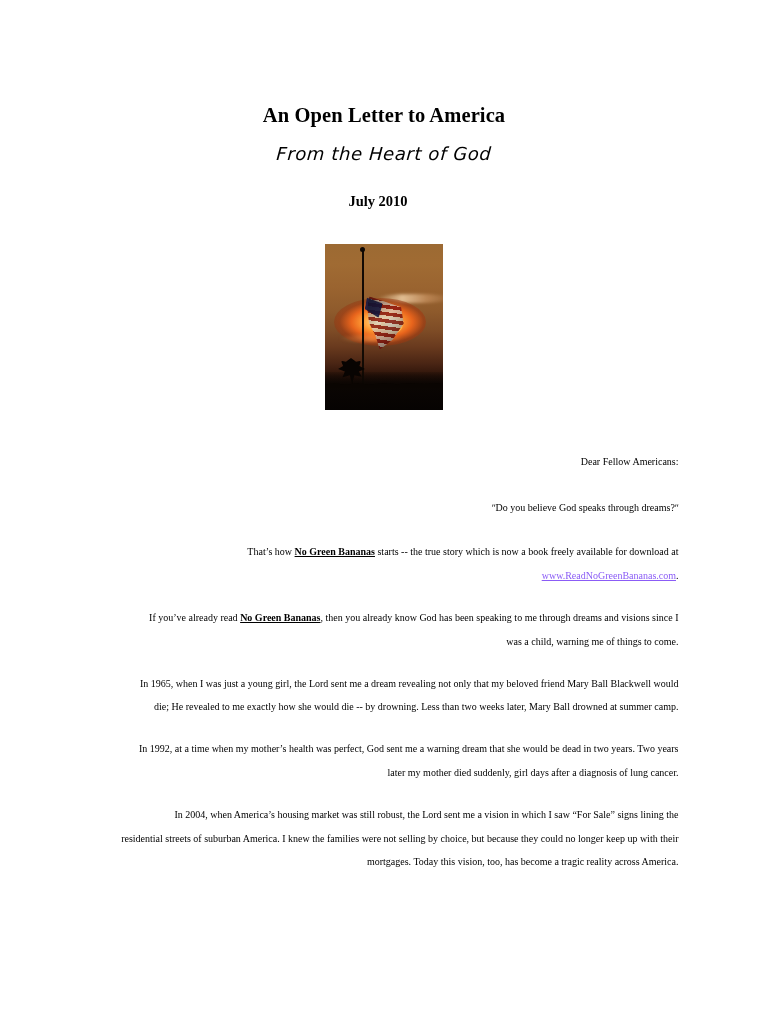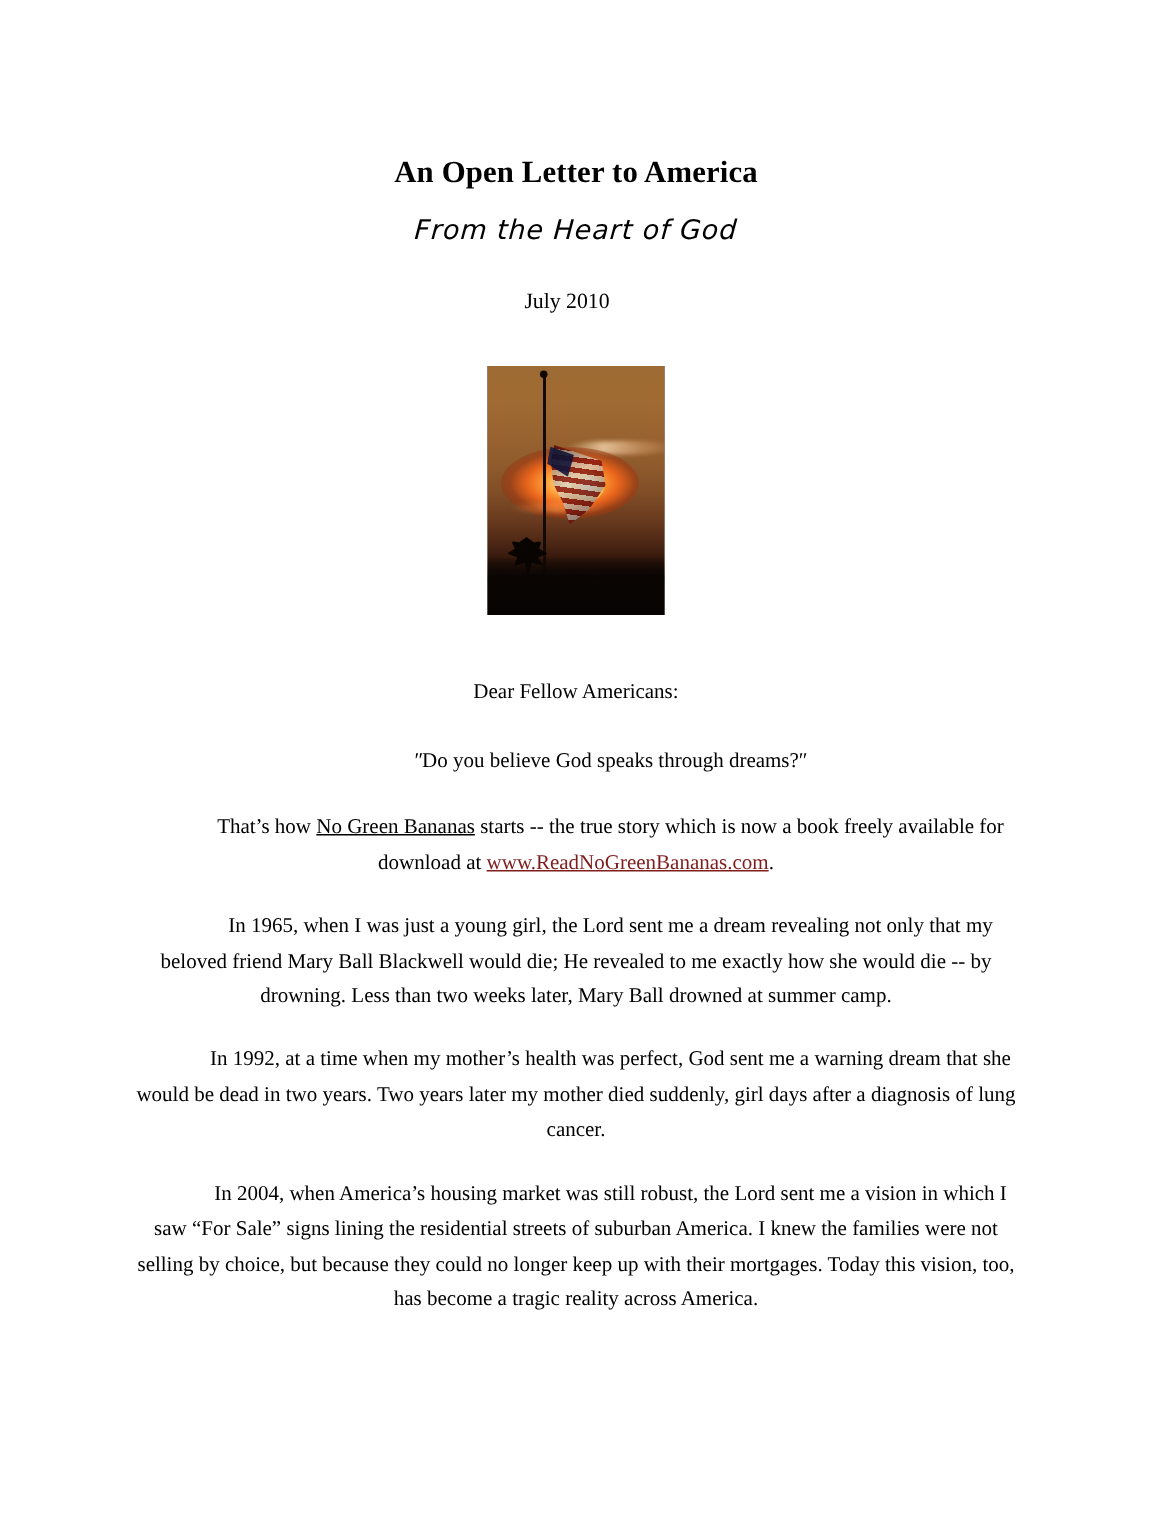--- a/index.html
+++ b/index.html
@@ -42,21 +42,21 @@
     font-weight: 400;
     font-style: italic;
     letter-spacing: 0.6px;
     line-height: 1.2;
     margin: 16px 0 0 0;
     transform: skewX(-4deg);
   }
   .doc-date {
     font-family: "Liberation Serif", "DejaVu Serif", serif;
     font-size: 14.5px;
-    font-weight: normal;
+    font-weight: bold;
     margin: 30px 12px 0 0;
     line-height: 1.1;
   }
 
   
   .photo-wrap {
     margin-top: 34px;
     display: flex;
     justify-content: center;
   }
@@ -211,41 +211,42 @@
   }
 
   
   .body-text {
     margin: 0 auto;
     width: 589px;
     padding-top: 40px;
   }
   .body-text p {
     font-family: "Liberation Serif", "DejaVu Serif", serif;
-    font-size: 14px;
+    font-size: 10px;
     line-height: 23.6px;
     margin: 0 0 18.5px 0;
-    text-align: center;
+    text-align: right;
     color: #000000;
   }
   p.salutation {
     margin-bottom: 22px;
   }
   p.pull-quote {
     padding-left: 46px;
     margin-bottom: 21px;
   }
   p.indented {
     text-indent: 46px;
   }
   .book-title {
     text-decoration: underline;
+    font-weight: bold;
   }
   .weblink {
-    color: #7f1d1d;
+    color: #8b5cf6;
   }
 </style>
 </head>
 <body>
 
 <div class="page">
 
   <div class="header">
     <h1 class="doc-title">An Open Letter to America</h1>
     <div class="doc-subtitle">From the Heart of God</div>
@@ -272,20 +273,23 @@
   <div class="body-text">
 
     <p class="salutation">Dear Fellow Americans:</p>
 
     <p class="pull-quote">ʺDo you believe God speaks through dreams?ʺ</p>
 
     <p class="indented">
       <span>That’s how </span><span class="book-title">No Green Bananas</span><span> starts -- the true story which is now a book freely available for download at </span><a href="#" class="weblink">www.ReadNoGreenBananas.com</a><span>.</span>
     </p>
 
+    <p class="indented">
+      <span>If you’ve already read </span><span class="book-title">No Green Bananas</span><span>, then you already know God has been speaking to me through dreams and visions since I was a child, warning me of things to come.</span>
+    </p>
 
     <p class="indented">In 1965, when I was just a young girl, the Lord sent me a dream revealing not only that my beloved friend Mary Ball Blackwell would die; He revealed to me exactly how she would die -- by drowning.   Less than two weeks later, Mary Ball drowned at summer camp.</p>
 
     <p class="indented">In 1992, at a time when my mother’s health was perfect, God sent me a warning dream that she would be dead in two years. Two years later my mother died suddenly, girl days after a diagnosis of lung cancer.</p>
 
     <p class="indented">In 2004, when America’s housing market was still robust, the Lord sent me a vision in which I saw “For Sale” signs lining the residential streets of suburban America.  I knew the families were not selling by choice, but because they could no longer keep up with their mortgages. Today this vision, too, has become a tragic reality across America.</p>
 
   </div>
 </div>
 

